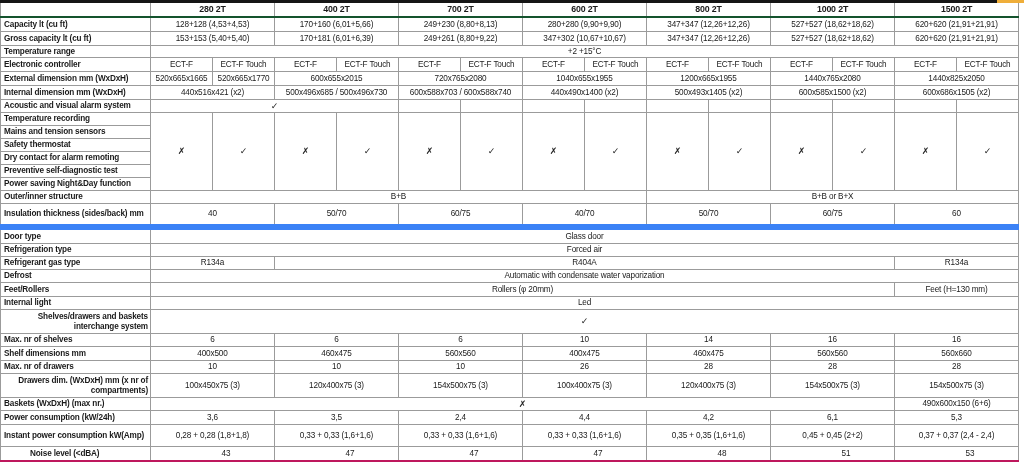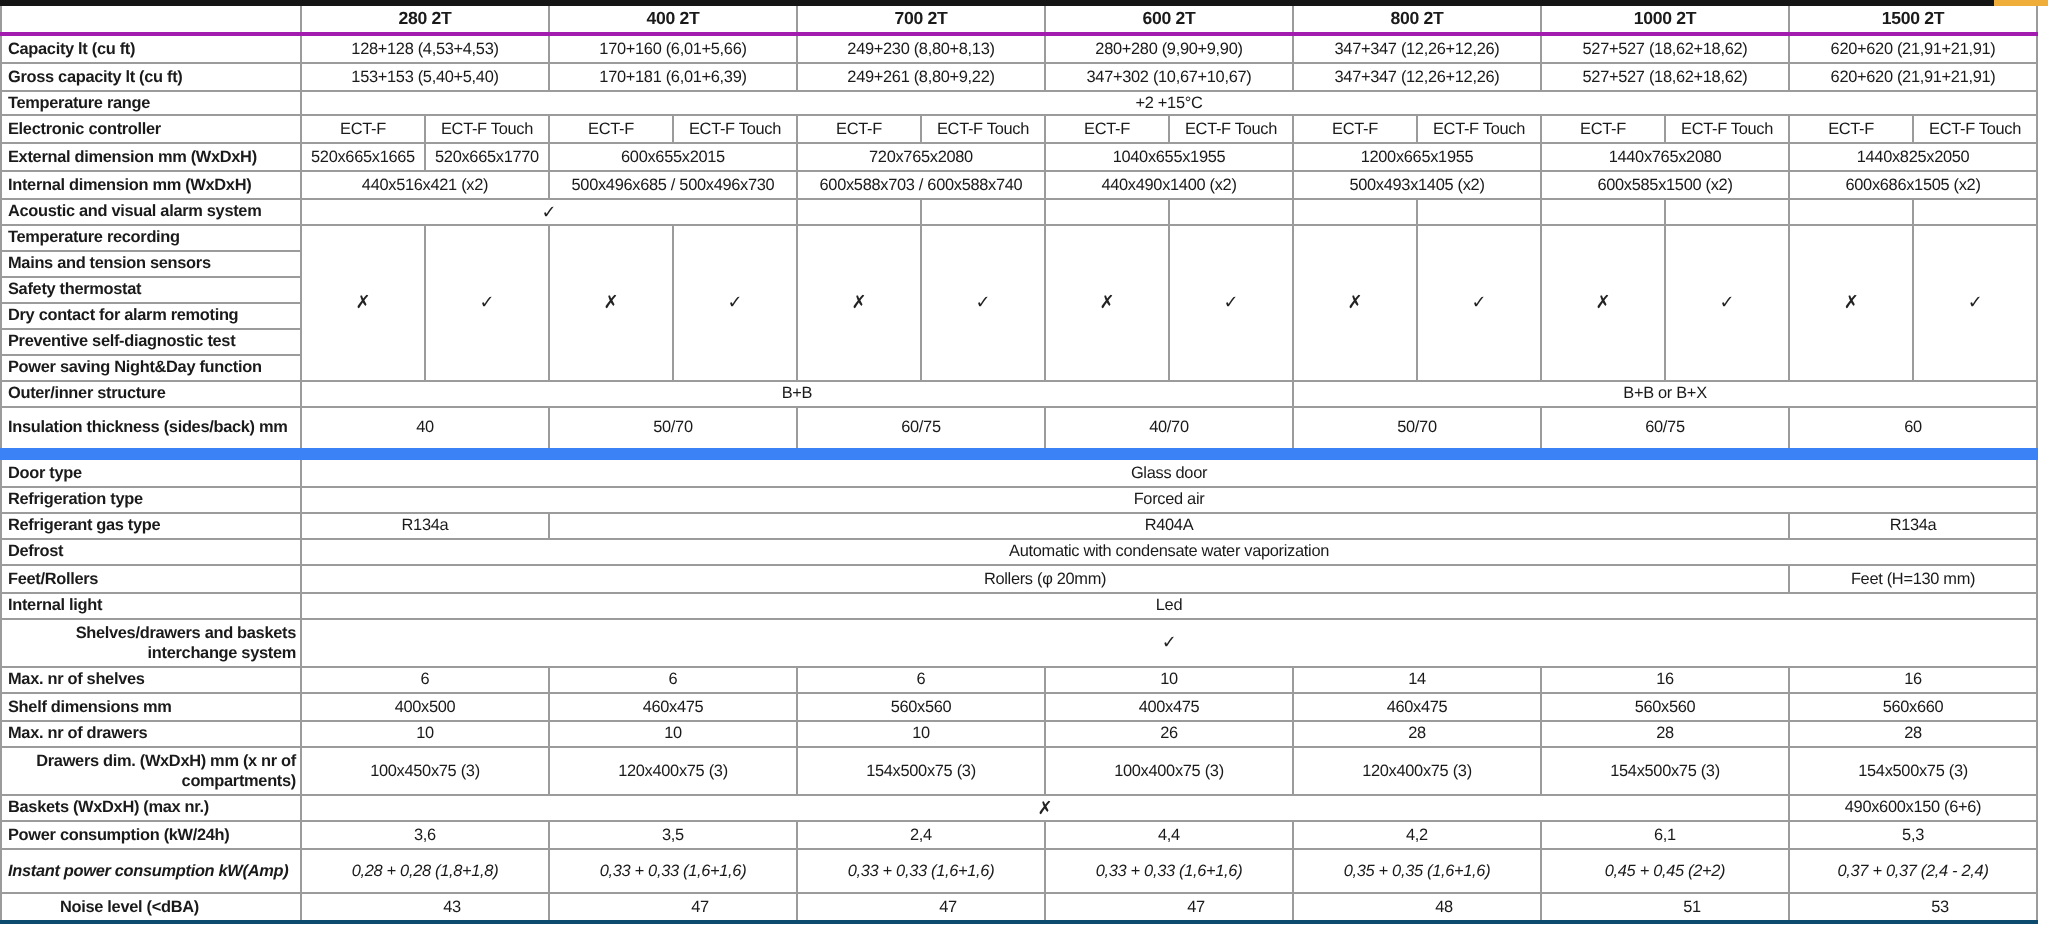--- a/index.html
+++ b/index.html
@@ -13,33 +13,33 @@
   }
   col.lblcol{width:150px;}
   col.sub{width:62px;}
   td,th{
     border:1px solid #9b9b9b;
     font-size:8.2px;line-height:1.15;letter-spacing:-0.15px;
     padding:0 2px;vertical-align:middle;overflow:hidden;
   }
   th.model{font-size:8.8px;font-weight:bold;text-align:center;border-top:3px solid #151515;}
   td.topcell{border-top:3px solid #151515;}
-  tr.hdr>td, tr.hdr>th{border-bottom:2px solid #a21caf;}
+  tr.hdr>td, tr.hdr>th{border-bottom:2px solid #14532d;}
   td.lbl{
     text-align:left;font-weight:bold;white-space:nowrap;padding-left:3px;margin-left:36px;
   }
   td.lbl.wrap{white-space:normal;text-align:right;}
   td.c{text-align:center;white-space:nowrap;}
   tr.insul>td{border-bottom:6px solid #3b82f6;}
-  tr.last>td{border-bottom:2px solid #0c4a6e;padding-left:29px;}
+  tr.last>td{border-bottom:2px solid #be185d;padding-left:29px;}
   td.mark{font-size:9px;text-align:center;color:#222;}
   
   tr.h11>td{height:11px;} tr.h12>td, tr.h12>th{height:12px;}
   tr.h13>td, tr.h13>th{height:13px;}
-  tr.h20>td{height:20px;} tr.h21>td{height:21px;font-style:italic;} tr.h23>td{height:23px;}
+  tr.h20>td{height:20px;} tr.h21>td{height:21px;} tr.h23>td{height:23px;}
   .corner-accent{
     position:absolute;top:0;left:997px;width:27px;height:3px;background:#efae3a;
   }
 </style>
 </head>
 <body>
 
 <table class="spec">
   <colgroup>
     <col class="lblcol">

